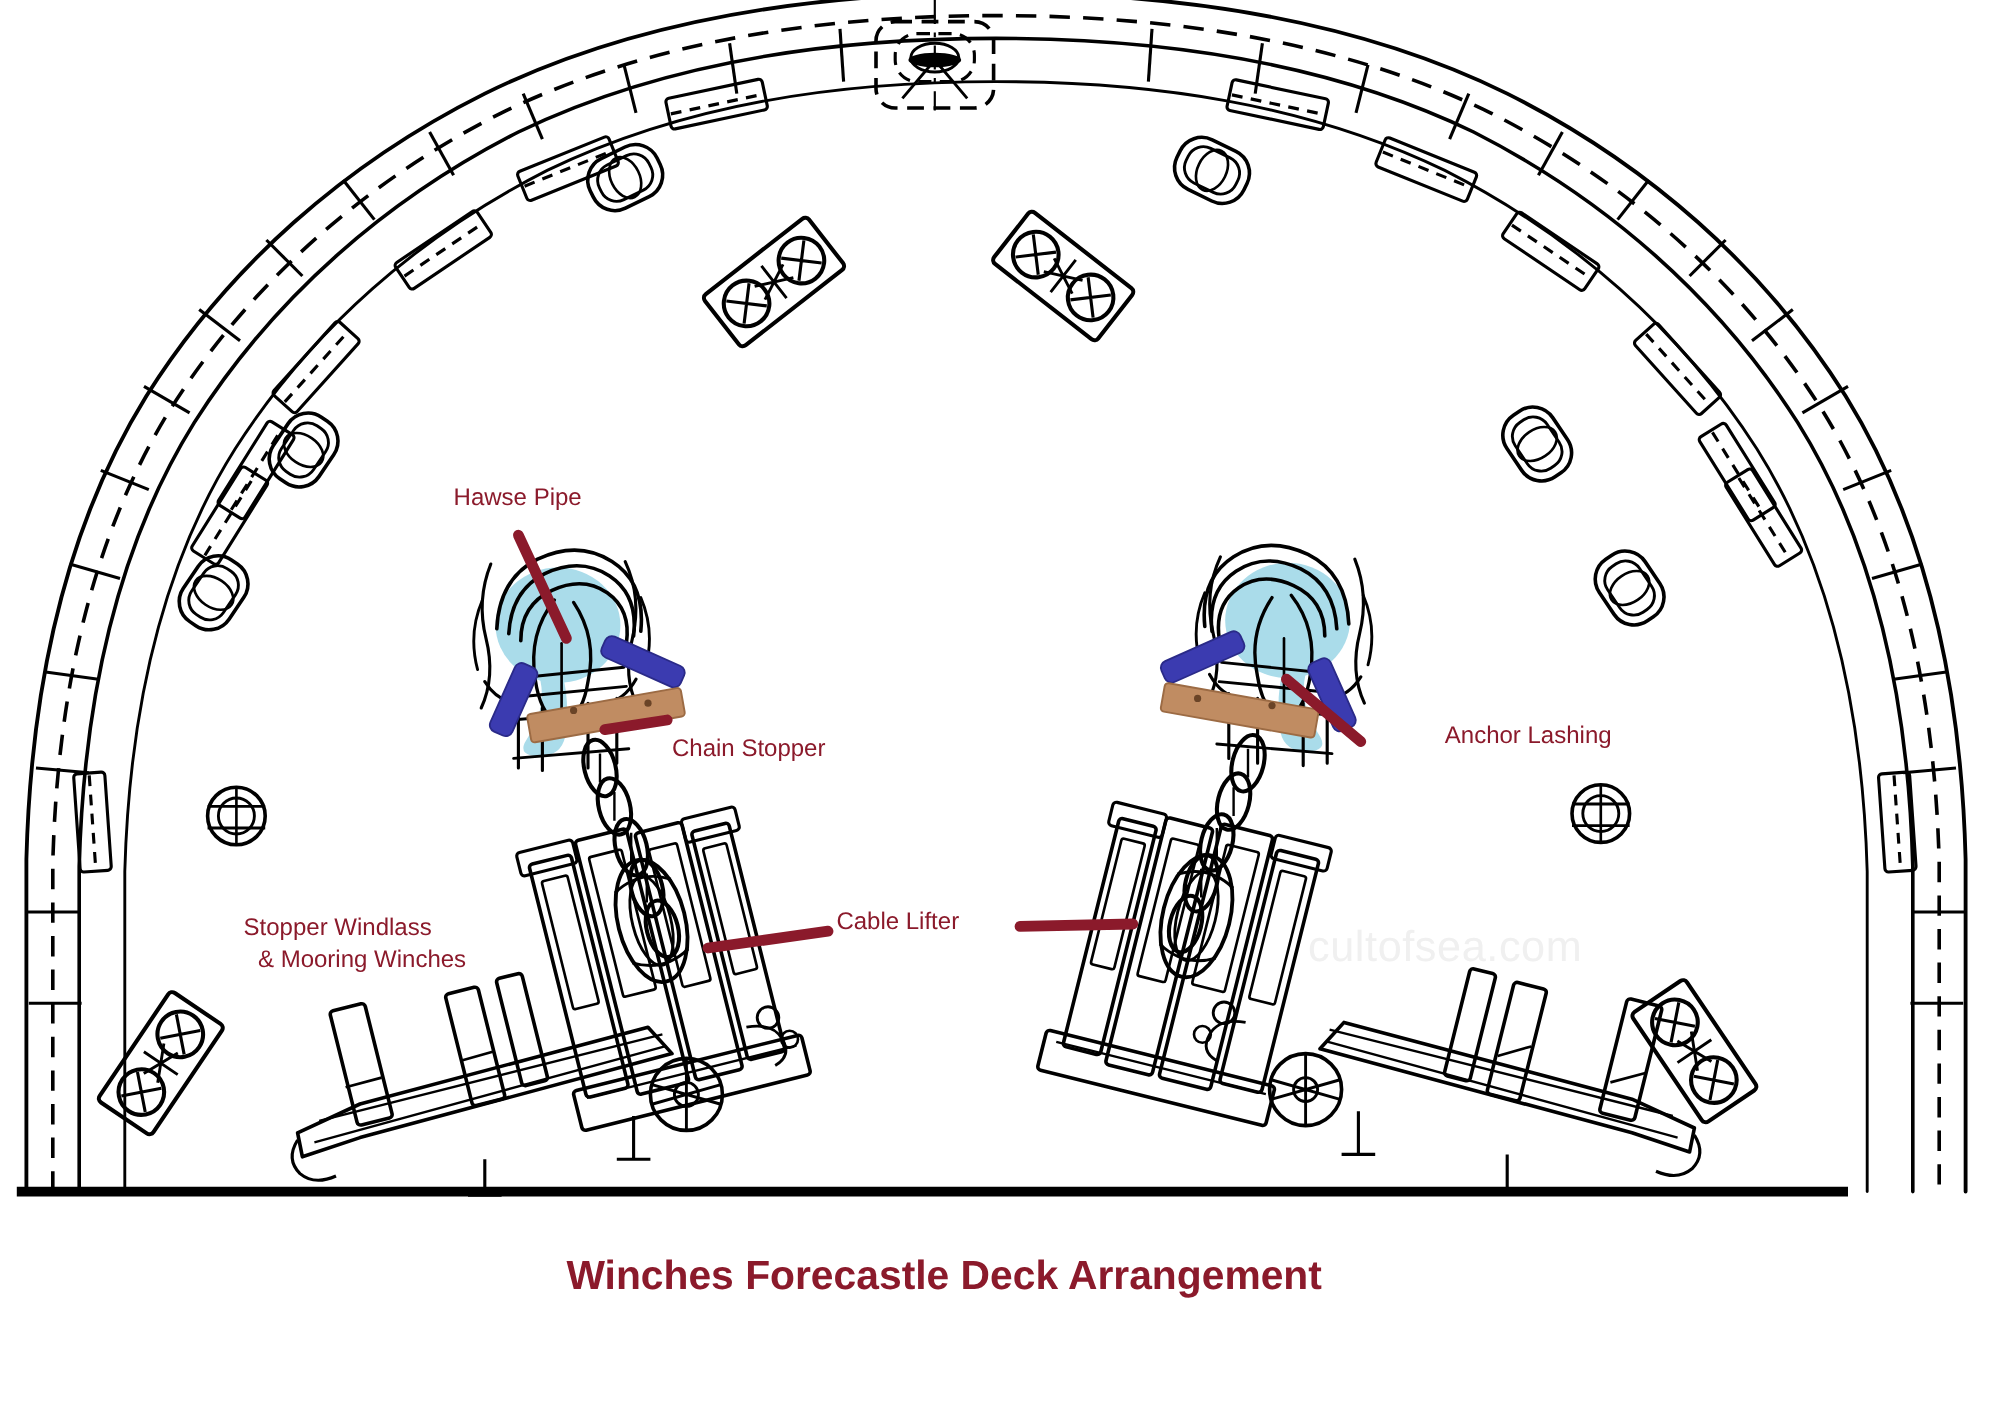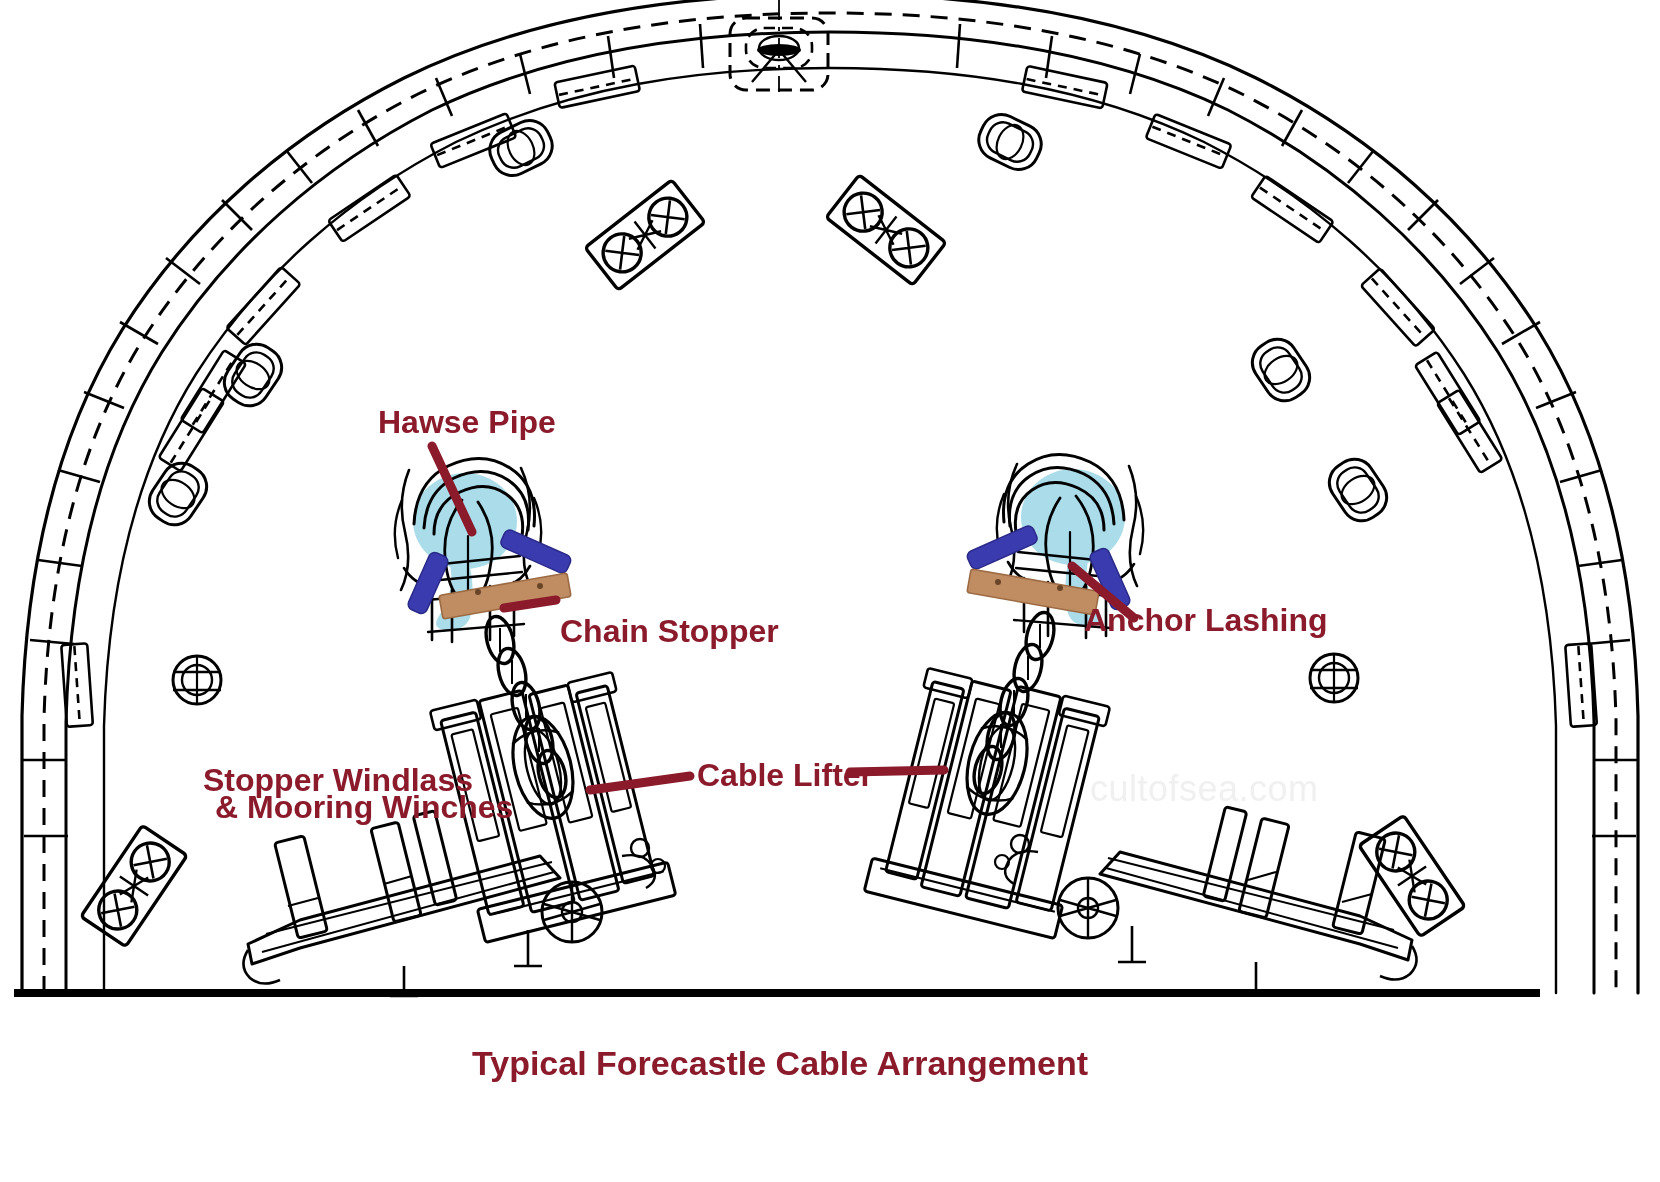--- a/index.html
+++ b/index.html
@@ -1,20 +1,20 @@
 <!DOCTYPE html>
 <html><head>
 <meta charset="utf-8">
 <style>
   html,body{margin:0;padding:0;background:#ffffff;}
   body{width:1660px;height:1182px;position:relative;overflow:hidden;
        font-family:"Liberation Sans",sans-serif;}
   #stage{position:absolute;left:0;top:0;width:1660px;height:1182px;}
   svg{position:absolute;left:0;top:0;}
-  .lbl{position:absolute;color:#8b1a2b;font-weight:bold;font-size:32px;
+  .lbl{position:absolute;color:#8b1a2b;font-weight:normal;font-size:20px;
        font-family:"Liberation Sans",sans-serif;white-space:pre;line-height:1.18;}
   .wm{position:absolute;color:#f0f0f0;font-size:36px;font-weight:normal;
       font-family:"Liberation Sans",sans-serif;letter-spacing:0.5px;white-space:nowrap;}
   .title{position:absolute;color:#8b1a2b;font-weight:bold;font-size:34px;
          font-family:"Liberation Sans",sans-serif;white-space:nowrap;}
 </style>
 </head>
 <body>
 
 <div id="stage">
@@ -416,20 +416,20 @@
     <line x1="1134" y1="618" x2="1072" y2="566"></line>
     <line x1="690" y1="776" x2="590" y2="790"></line>
     <line x1="850" y1="772" x2="944" y2="770"></line>
   </g>
 </svg>
 
 <div class="wm" style="left:1090px; top:768px;">cultofsea.com</div>
 
 <div class="lbl" style="left:378px; top:404px;">Hawse Pipe</div>
 <div class="lbl" style="left:560px; top:585px;margin-top:28px;">Chain Stopper</div>
-<div class="lbl" style="left:1084px; top:602px;">Anchor Lashing</div>
+<div class="lbl" style="left:1204px; top:602px;">Anchor Lashing</div>
 <div class="lbl" style="left:697px; top:757px;text-align:center;">Cable Lifter</div>
 <div class="lbl" style="left:203px; top:762px;">Stopper Windlass</div>
 <div class="lbl" style="left:215px; top:789px;">&amp; Mooring Winches</div>
 
-<div class="title" style="left:472px; top:1044px;">Typical Forecastle Cable Arrangement</div>
+<div class="title" style="left:472px; top:1044px;">Winches Forecastle Deck Arrangement</div>
 
 </div>
 
 </body></html>

